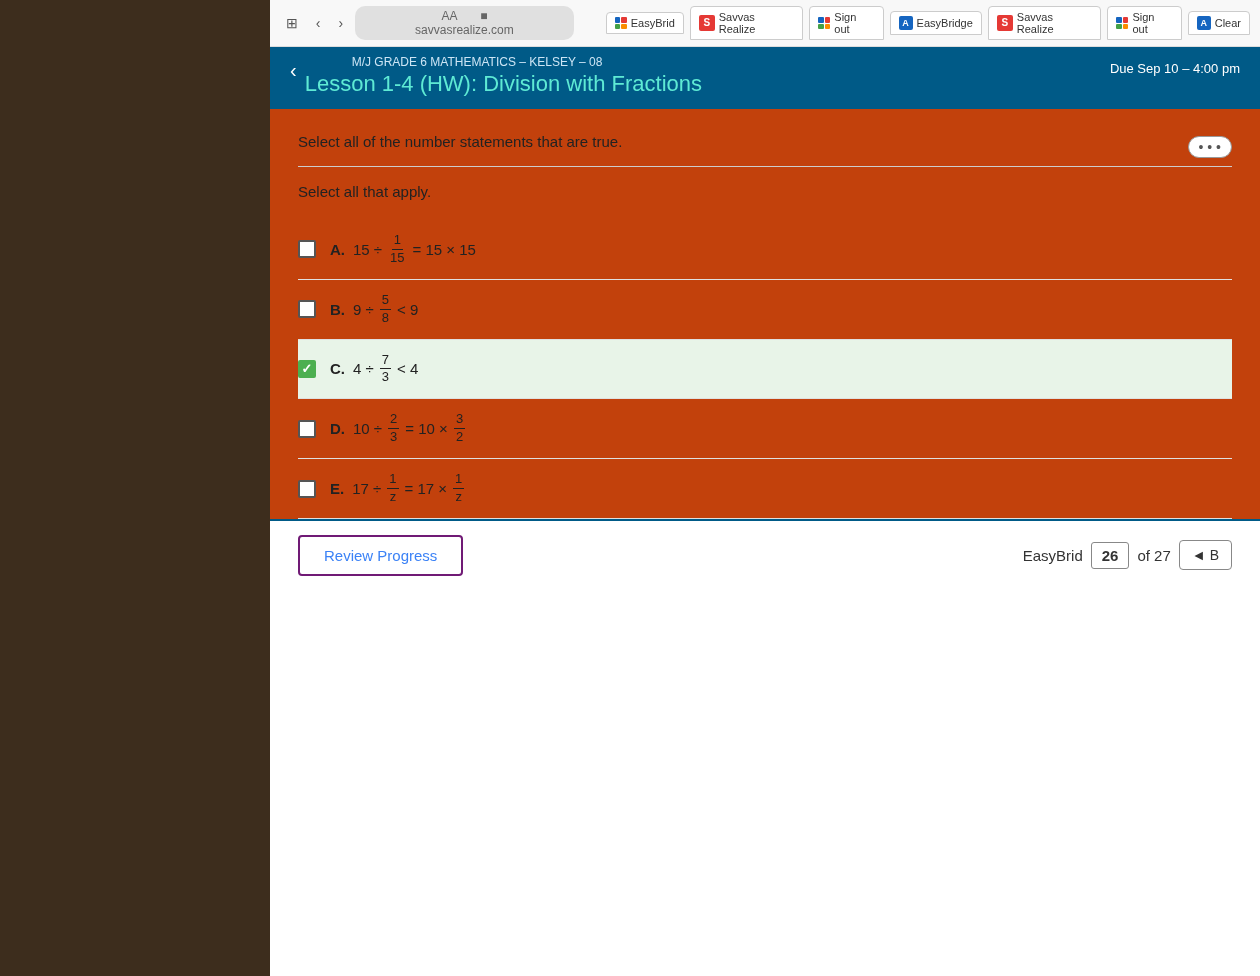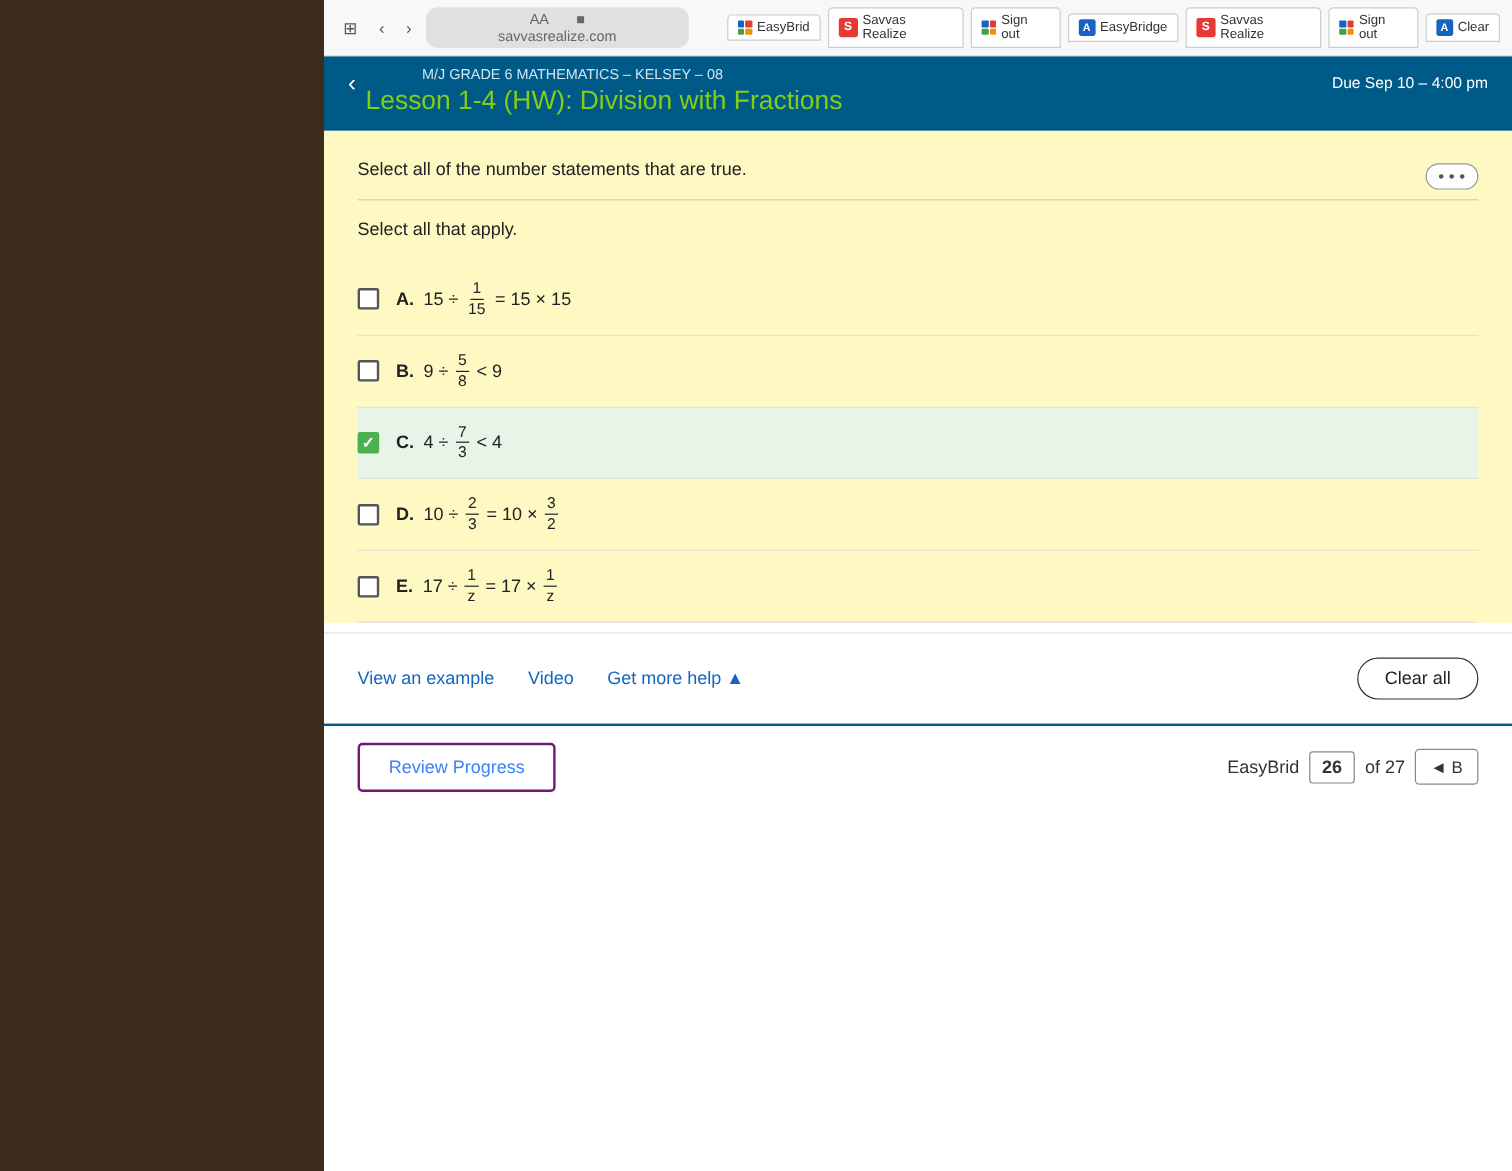--- a/index.html
+++ b/index.html
@@ -78,36 +78,36 @@
       gap: 0;
     }
     .lesson-subtitle {
       color: #cce5f5;
       font-size: 12px;
       display: block;
       margin-bottom: 2px;
       padding-left: 47px;
     }
     .lesson-title {
-      color: #84cc16;
+      color: #5eead4;
       font-size: 22px;
       font-weight: normal;
     }
     .due-date {
       color: white;
       font-size: 13px;
       text-align: right;
       white-space: nowrap;
       padding-top: 6px;
     }
 
     
     .question-area {
       padding: 24px 28px 0 28px;
-      background: #fef9c3;
+      background: #c2410c;
     }
     .question-instruction {
       font-size: 15px;
       color: #222;
       margin-bottom: 16px;
     }
     .question-divider {
       border: none;
       border-top: 1px solid #ccc;
       margin-bottom: 16px;
@@ -427,26 +427,20 @@
             <span class="fraction">
               <span class="num">1</span>
               <span class="den">z</span>
             </span>
           </div>
         </li>
 
       </ul>
     </div>
 
-    <div class="action-bar">
-      <a class="action-link">View an example</a>
-      <a class="action-link">Video</a>
-      <a class="action-link">Get more help ▲</a>
-      <button class="clear-all-btn">Clear all</button>
-    </div>
 
     <div class="footer-bar">
       <button class="review-progress-btn">Review Progress</button>
 
       <div class="question-nav">
         <span>EasyBrid</span>
         <div class="question-num-box">26</div>
         <span>of 27</span>
         <button class="nav-arrow-btn">
           <span>◄</span>

